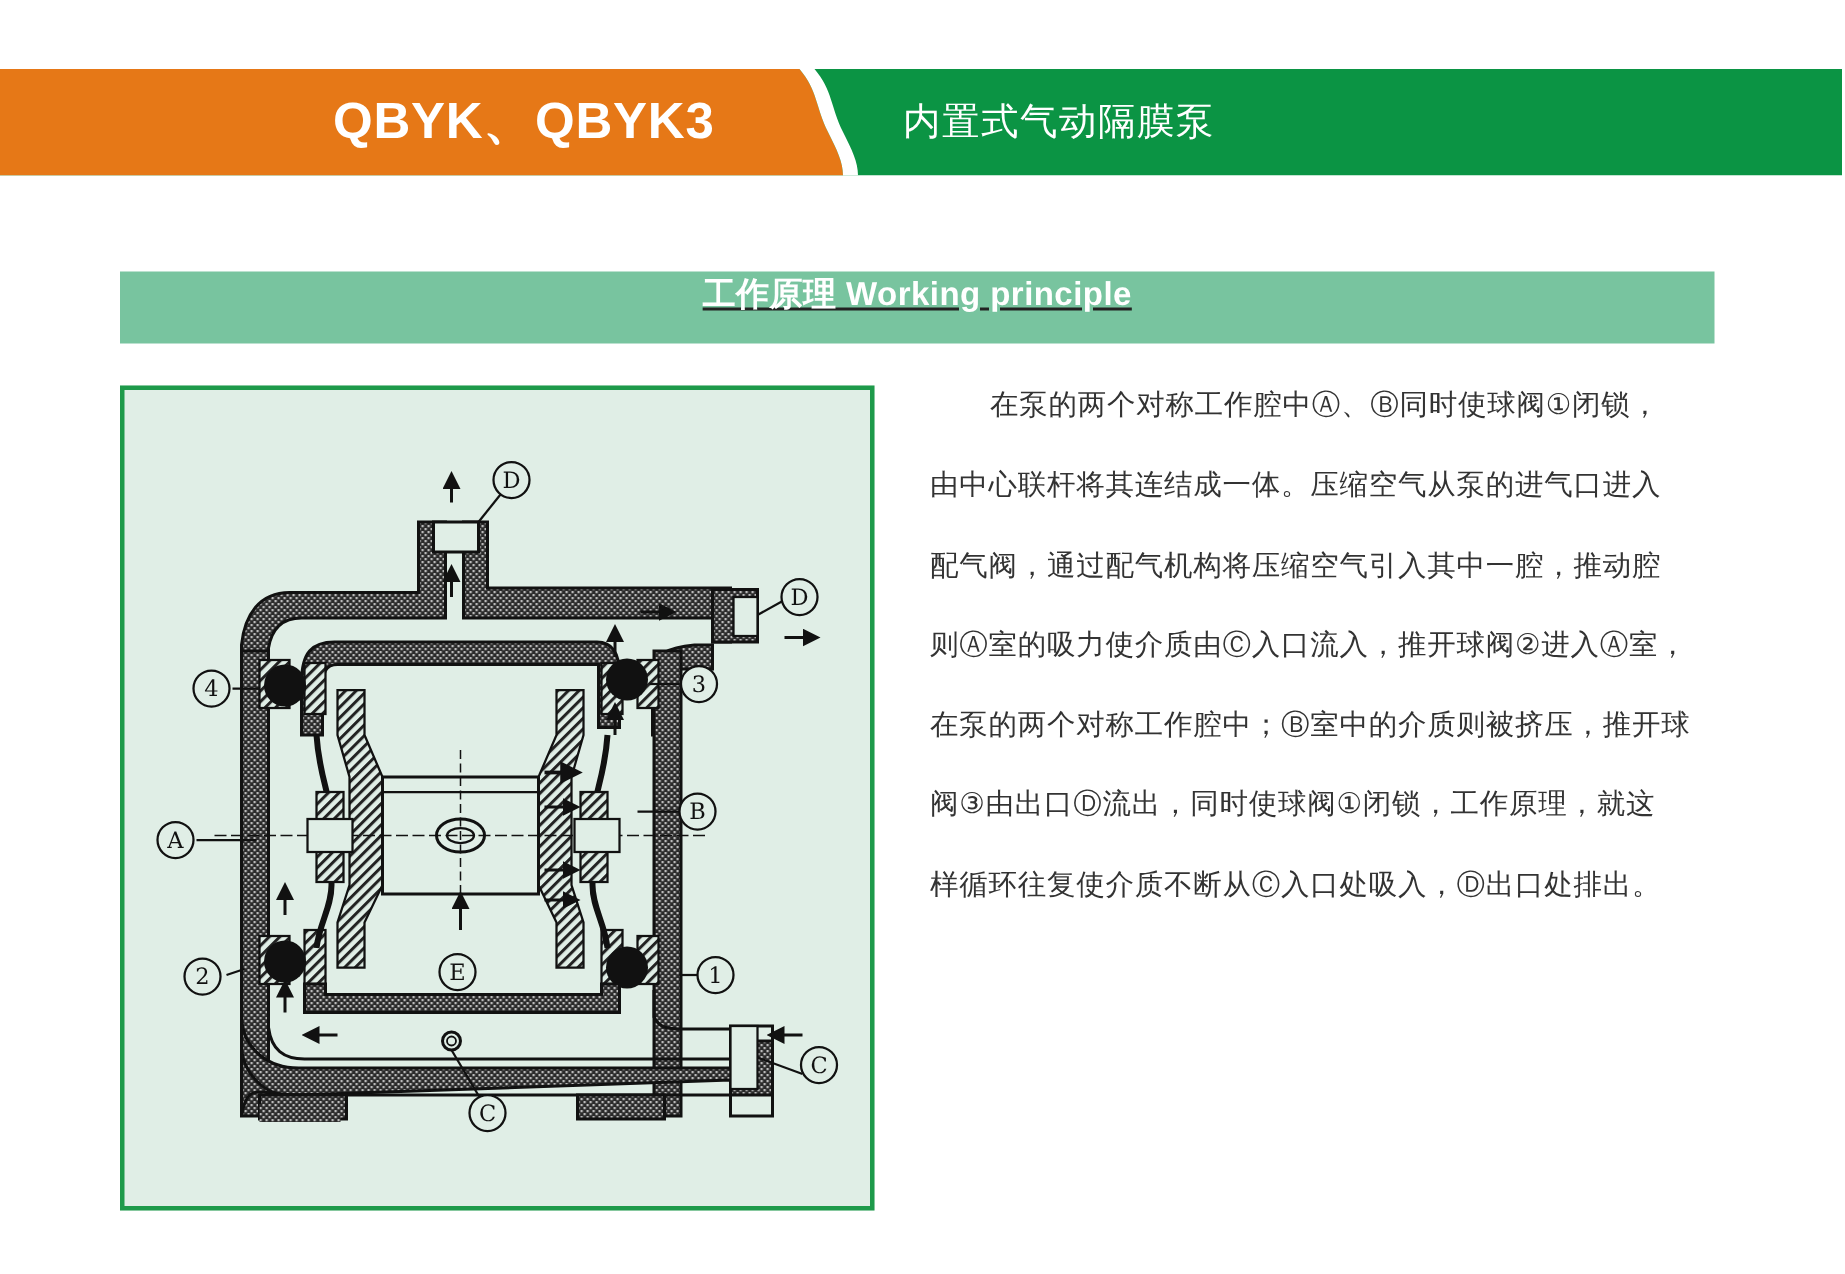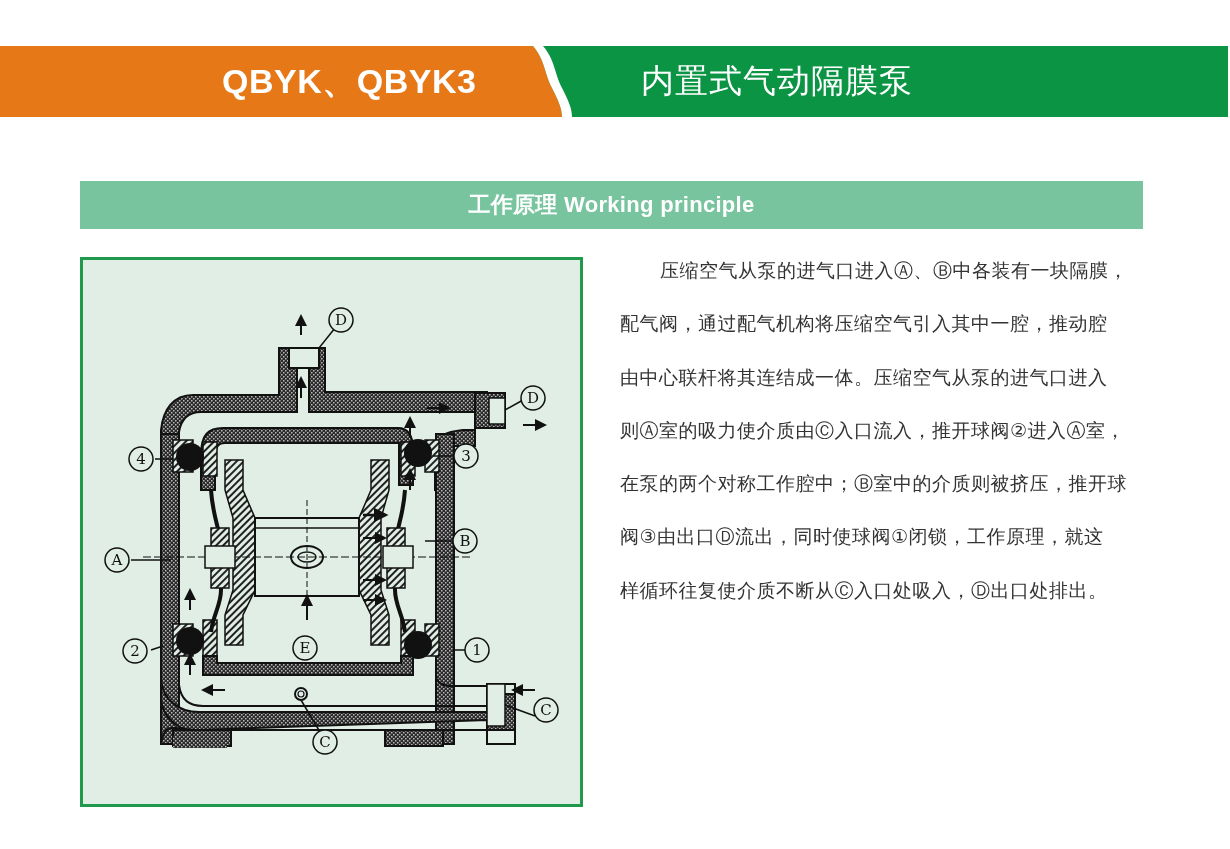--- a/index.html
+++ b/index.html
@@ -8,27 +8,27 @@
 
     .header { position: absolute; left: 0; top: 46px; width: 1216px; height: 71px; }
     .header-svg { position: absolute; left: 0; top: 0; }
     .model-title {
       position: absolute; left: 222px; top: 12px; height: 46px; line-height: 46px;
       font-family: "Liberation Sans", sans-serif; font-weight: bold; font-size: 34px;
       color: #ffffff; letter-spacing: 0.5px; white-space: nowrap;
     }
     .product-title {
       position: absolute; left: 602px; top: 12px; height: 46px; line-height: 46px;
-      font-family: "DejaVu Sans", sans-serif; font-size: 33px; color: #ffffff;
-      letter-spacing: 1px; white-space: nowrap; margin-left: 39px;
+      font-family: "DejaVu Sans", sans-serif; font-size: 25px; color: #ffffff;
+      letter-spacing: 1px; white-space: nowrap;
     }
 
     .section-banner {
       position: absolute; left: 80px; top: 181px; width: 1063px; height: 48px;
-      background: #78c49f; display: flex; align-items: center; justify-content: center;
+      background: #78c49f; display: flex; align-items: flex-start; justify-content: center; text-decoration: underline;
     }
     .section-banner span {
       font-family: "Liberation Sans", sans-serif; font-weight: bold; font-size: 22px;
       color: #ffffff; letter-spacing: 0.3px;
     }
 
     .diagram-box {
       position: absolute; left: 80px; top: 257px; width: 503px; height: 550px;
       background: #e0eee6; border: 3px solid #1e9a4a;
     }
@@ -203,20 +203,20 @@
         </g>
       <g>
           <circle cx="242" cy="482" r="12" fill="#e0eee6" stroke="#111" stroke-width="1.5"></circle>
           <text x="242" y="487">C</text>
         </g>
     </g>
   </svg>
 </div>
 
 <div class="text-col">
-  <div class="para-line indent">压缩空气从泵的进气口进入Ⓐ、Ⓑ中各装有一块隔膜，</div>
+  <div class="para-line indent">在泵的两个对称工作腔中Ⓐ、Ⓑ同时使球阀①闭锁，</div>
+  <div class="para-line">由中心联杆将其连结成一体。压缩空气从泵的进气口进入</div>
   <div class="para-line">配气阀，通过配气机构将压缩空气引入其中一腔，推动腔</div>
-  <div class="para-line">由中心联杆将其连结成一体。压缩空气从泵的进气口进入</div>
   <div class="para-line">则Ⓐ室的吸力使介质由Ⓒ入口流入，推开球阀②进入Ⓐ室，</div>
   <div class="para-line">在泵的两个对称工作腔中；Ⓑ室中的介质则被挤压，推开球</div>
   <div class="para-line">阀③由出口Ⓓ流出，同时使球阀①闭锁，工作原理，就这</div>
   <div class="para-line">样循环往复使介质不断从Ⓒ入口处吸入，Ⓓ出口处排出。</div>
 </div>
 
 </body></html>

